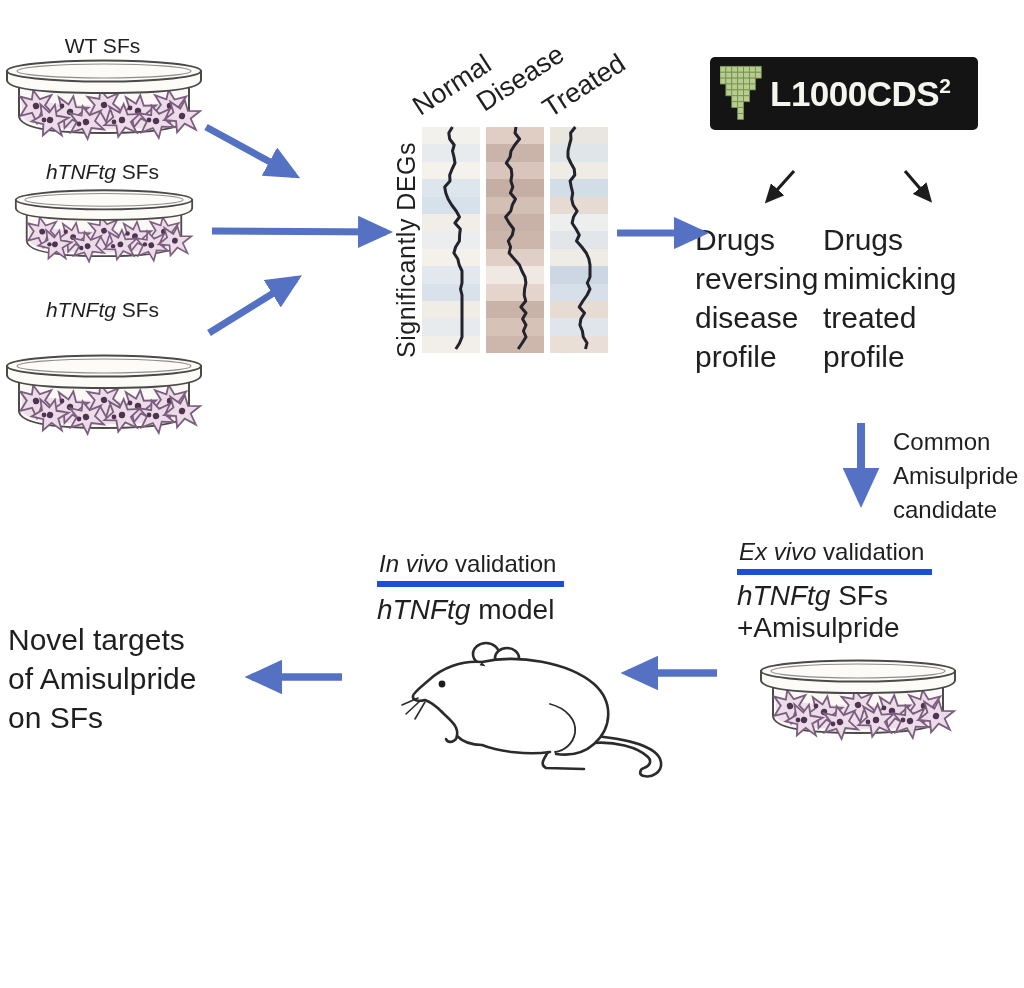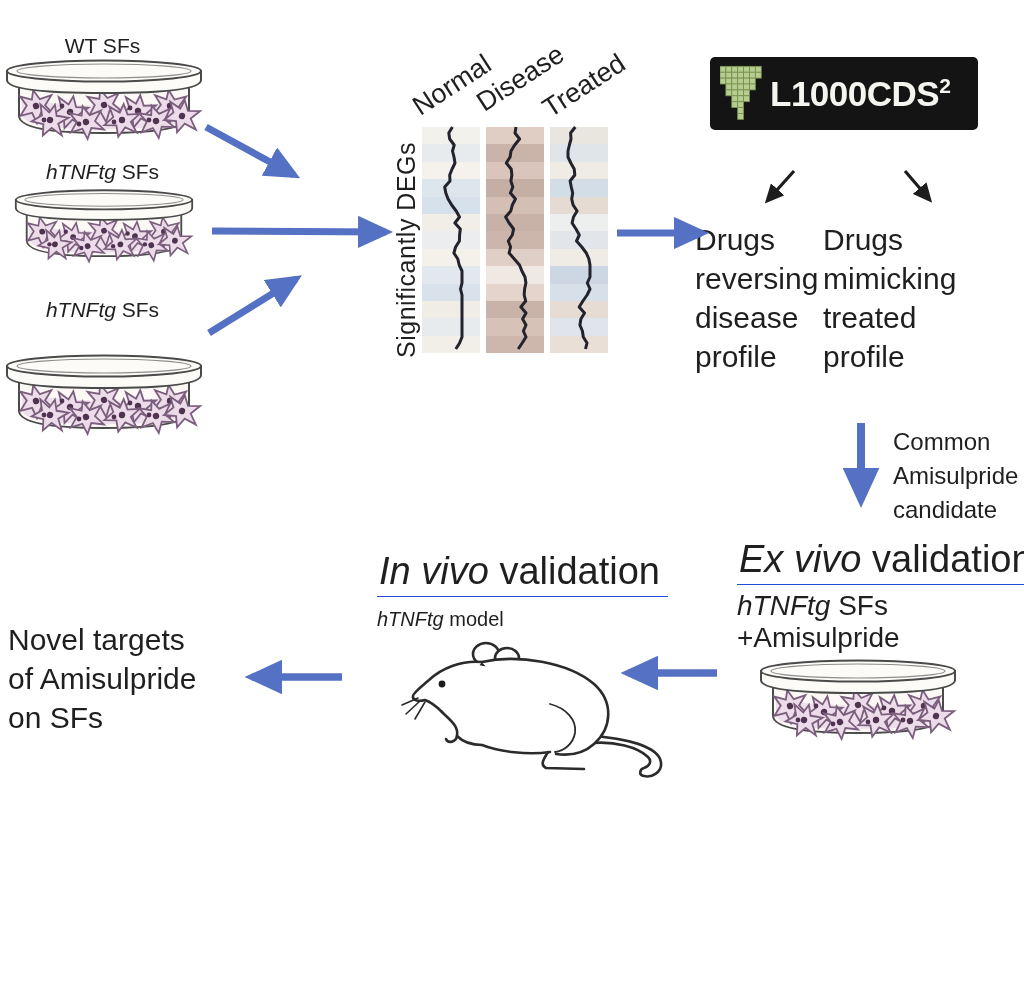--- a/index.html
+++ b/index.html
@@ -21,21 +21,21 @@
   .hm-bands div{flex:1}
   .hm-col svg{position:absolute;inset:0;overflow:visible}
   .hm-headers span{display:inline-block;transform:rotate(-33deg);transform-origin:0 100%;font-size:27px;white-space:nowrap}
   .ylabel{transform:rotate(-90deg);transform-origin:0 0;font-size:25px;white-space:nowrap;letter-spacing:.5px}
   
   .logo{left:710px;top:57px;width:268px;height:73px;background:#141414;border-radius:5px;
         display:flex;align-items:center}
   .logo-text{color:#f5f5f0;font-size:35px;font-weight:bold;letter-spacing:-.5px;}
   .logo-text sup{font-size:21px}
   
-  .utitle{font-size:38px;border-bottom:1px solid #1d4ed8;padding:0 8px 3px 2px;display:inline-block}
+  .utitle{font-size:24px;border-bottom:6px solid #1d4ed8;padding:0 8px 3px 2px;display:inline-block}
 </style>
 </head>
 <body>
 
 <svg width="0" height="0" style="position:absolute">
   <defs>
     <g id="cellstar">
       <path d="M18,2 L23,12 L35,10 L27,19 L34,29 L22,25 L16,35 L13,24 L1,25 L9,16 L4,6 L15,11 Z" fill="#ecdcea" stroke="#7b5e7d" stroke-width="1.8"></path>
       <circle cx="18" cy="18" r="3.2" fill="#4f3350"></circle>
     </g>
@@ -234,21 +234,21 @@
     <span class="i">hTNFtg</span><span> SFs</span>
   </div>
   <div class="nw" style="font-size:28px;line-height:32px">+Amisulpride</div>
 </div>
 <svg class="abs" style="left:758px;top:658px" width="200" height="88" viewBox="0 0 200 88">
     <use href="#dishart"></use>
   </svg>
 
 <div class="abs ctr" style="left:377px;top:550px;width:240px">
   <span class="utitle nw"><span class="i">In vivo</span><span> validation</span></span>
-  <div class="nw" style="font-size:20px;line-height:33px;margin-top:6px">
+  <div class="nw" style="font-size:28px;line-height:33px;margin-top:6px">
     <span class="i">hTNFtg</span><span> model</span>
   </div>
 </div>
 
 <svg class="abs" style="left:398px;top:632px" width="265" height="148" viewBox="0 0 265 148" fill="none" stroke="#2b2b2b" stroke-width="2.6" stroke-linecap="round">
   <path d="M196,104 C240,108 262,118 263,131 C264,140 254,146 246,144 C240,143 242,137 246,136 C252,134 254,129 250,125 C240,115 216,109 194,111 Z" fill="#ffffff"></path>
   <ellipse cx="88" cy="22" rx="13" ry="11" fill="#ffffff"></ellipse>
   <ellipse cx="109" cy="26" rx="12" ry="10" fill="#ffffff"></ellipse>
   <path d="M84,30 C120,22 170,30 196,52 C216,70 214,96 196,112 C186,121 172,124 158,122" fill="#ffffff"></path>
   <path d="M84,30 C64,28 44,36 31,48 C23,55 15,61 15,64 C14,68 20,70 27,68 C33,70 38,74 44,80" fill="#ffffff"></path>

